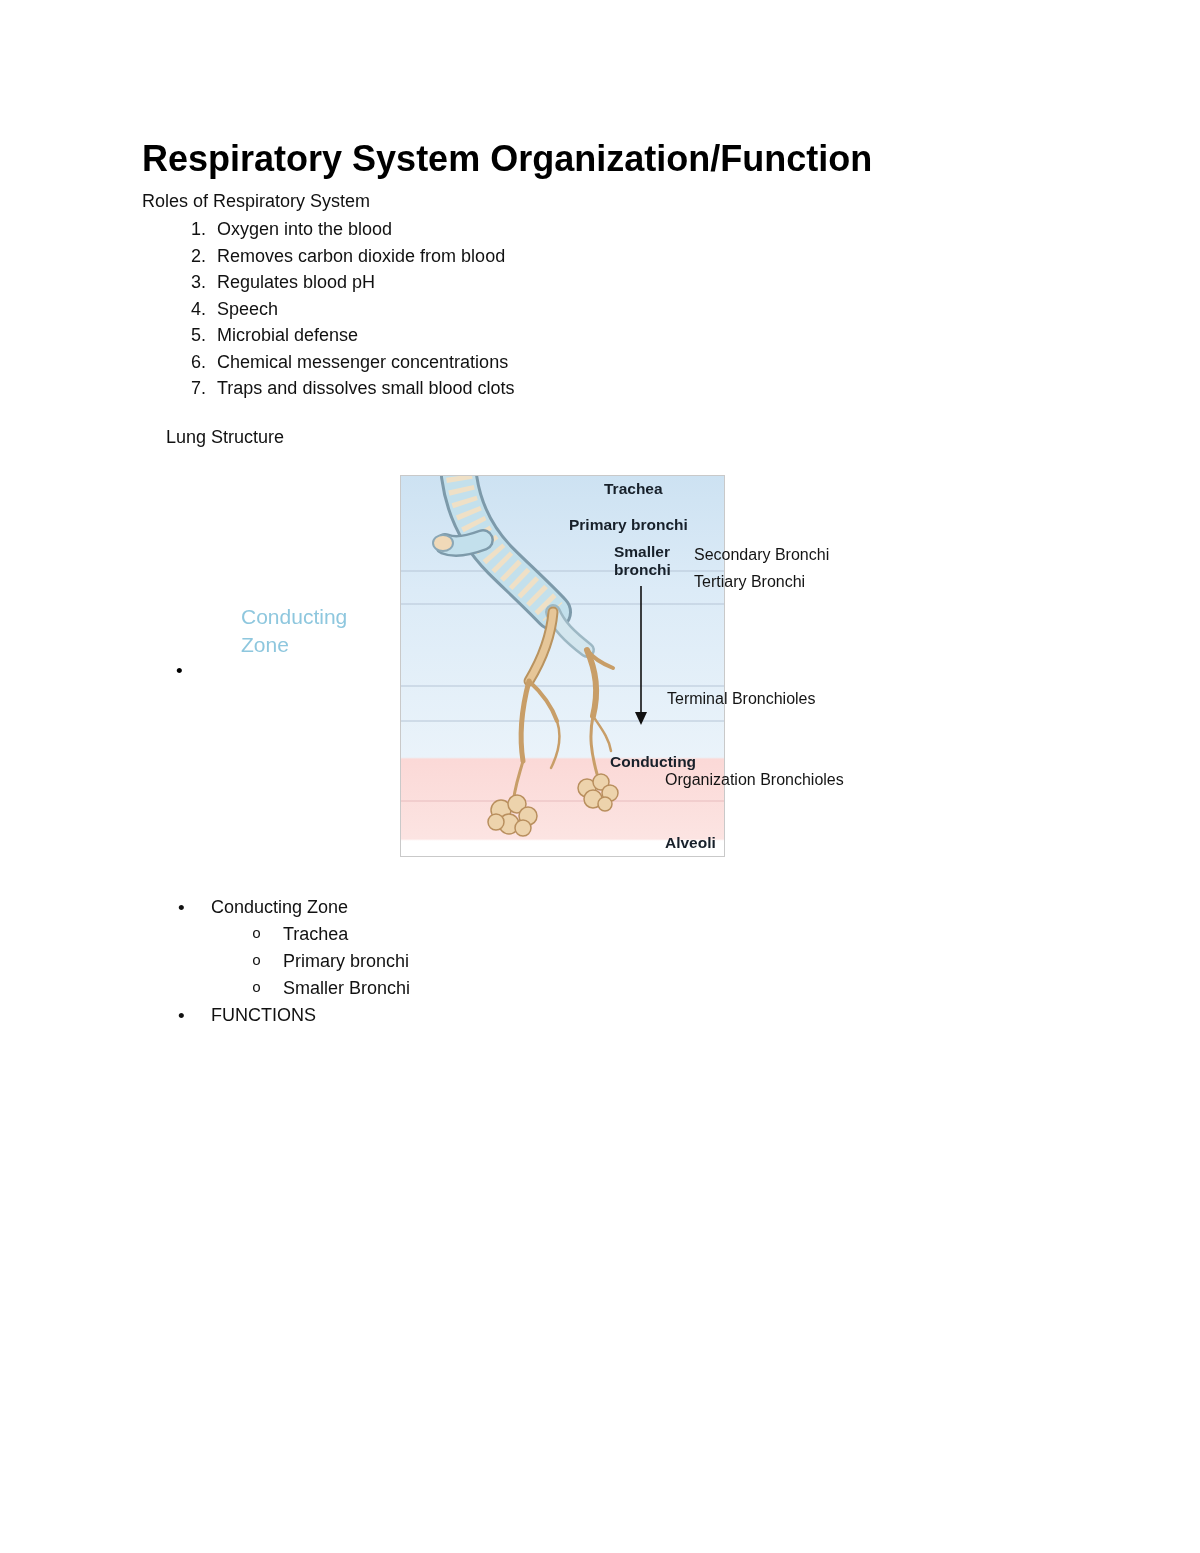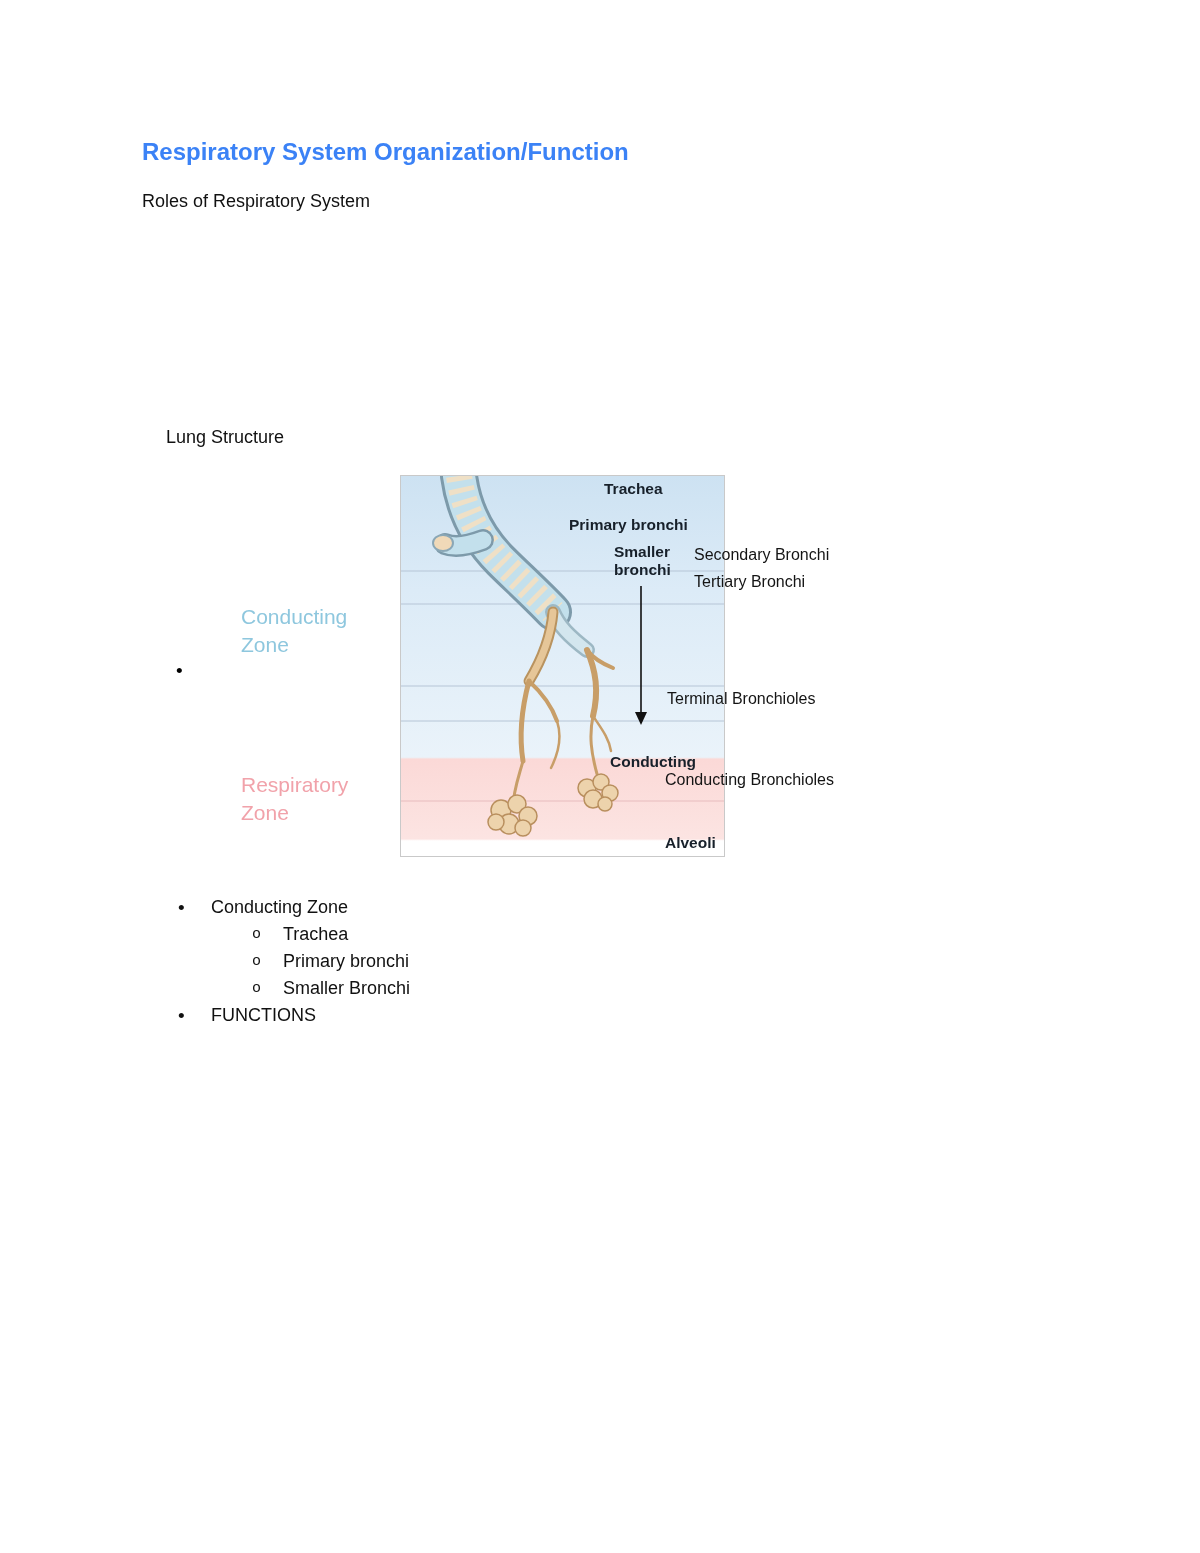--- a/index.html
+++ b/index.html
@@ -9,23 +9,23 @@
     height:1553px;
     background:#ffffff;
     font-family:"Liberation Sans", sans-serif;
     color:#111111;
     overflow:hidden;
   }
   .title{
     position:absolute;
     left:142px; top:138px;
     margin:0;
-    font-size:24px;
+    font-size:36px;
     font-weight:bold;
-    color:#3b82f6;
+    color:#000000;
     white-space:nowrap;
   }
   .roles-heading{
     position:absolute;
     left:142px; top:191px;
     font-size:18px;
   }
   ol.roles{
     position:absolute;
     left:176px; top:216px;
@@ -126,20 +126,29 @@
 </style>
 </head>
 <body>
 
 <div class="page">
 
   <h1 class="title">Respiratory System Organization/Function</h1>
 
   <div class="roles-heading">Roles of Respiratory System</div>
 
+  <ol class="roles">
+    <li>Oxygen into the blood</li>
+    <li>Removes carbon dioxide from blood</li>
+    <li>Regulates blood pH</li>
+    <li>Speech</li>
+    <li>Microbial defense</li>
+    <li>Chemical messenger concentrations</li>
+    <li>Traps and dissolves small blood clots</li>
+  </ol>
 
   <div class="lung-heading">Lung Structure</div>
 
   <div class="figure">
     <svg width="323" height="380" viewBox="0 0 323 380">
 
       <g stroke="#b6c5d6" stroke-width="1">
         <line x1="0" y1="95" x2="323" y2="95"></line>
         <line x1="0" y1="128" x2="323" y2="128"></line>
         <line x1="0" y1="210" x2="323" y2="210"></line>
@@ -194,25 +203,24 @@
     <div class="dlabel" style="left:203px; top:4px;">Trachea</div>
     <div class="dlabel" style="left:168px; top:40px;">Primary bronchi</div>
     <div class="dlabel" style="left:213px; top:67px; width:64px;">Smaller bronchi</div>
     <div class="dlabel" style="left:209px; top:277px;">Conducting</div>
     <div class="dlabel" style="left:244px; top:358px;margin-left:20px;">Alveoli</div>
   </div>
 
   <div class="annotation" style="left:694px; top:546px;">Secondary Bronchi</div>
   <div class="annotation" style="left:694px; top:573px;">Tertiary Bronchi</div>
   <div class="annotation" style="left:667px; top:690px;">Terminal Bronchioles</div>
-  <div class="annotation" style="left:665px; top:771px;">Conducting Bronchioles</div>
+  <div class="annotation" style="left:665px; top:771px;">Organization Bronchioles</div>
 
   <div class="zone-label zone-conducting">Conducting Zone</div>
   <div class="stray-bullet">•</div>
-  <div class="zone-label zone-respiratory">Respiratory Zone</div>
 
   <ul class="outline">
     <li>
       <span>Conducting Zone</span>
       <ul class="sub">
         <li>Trachea</li>
         <li>Primary bronchi</li>
         <li>Smaller Bronchi</li>
       </ul>
     </li>

